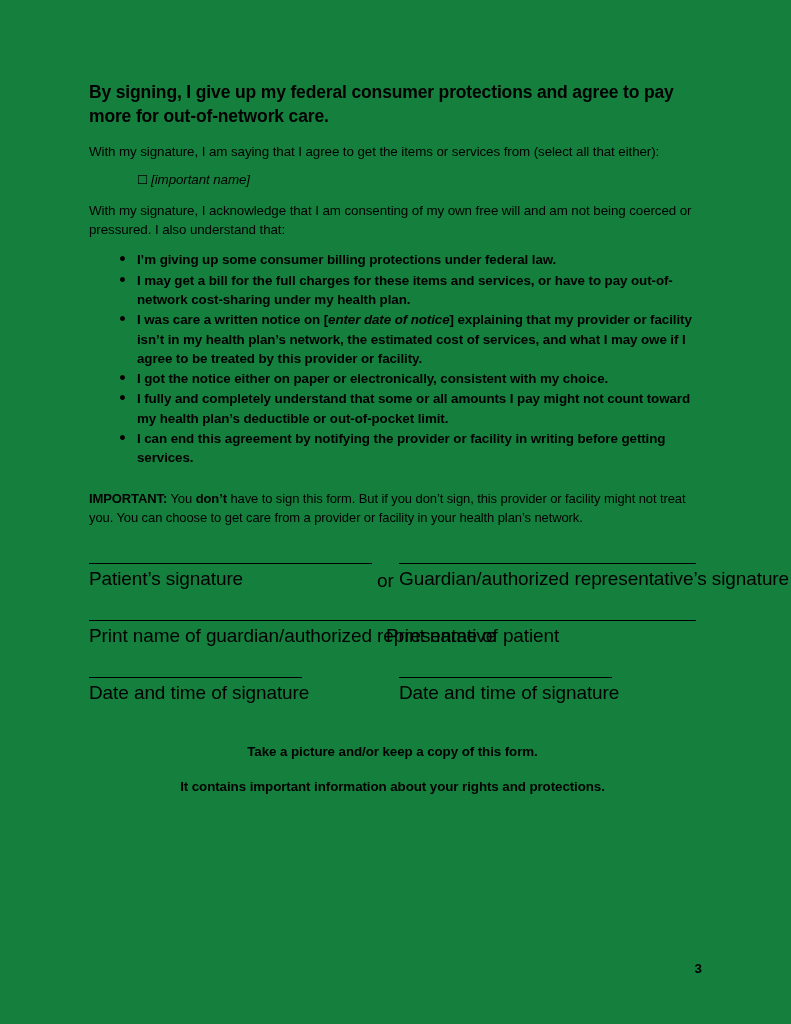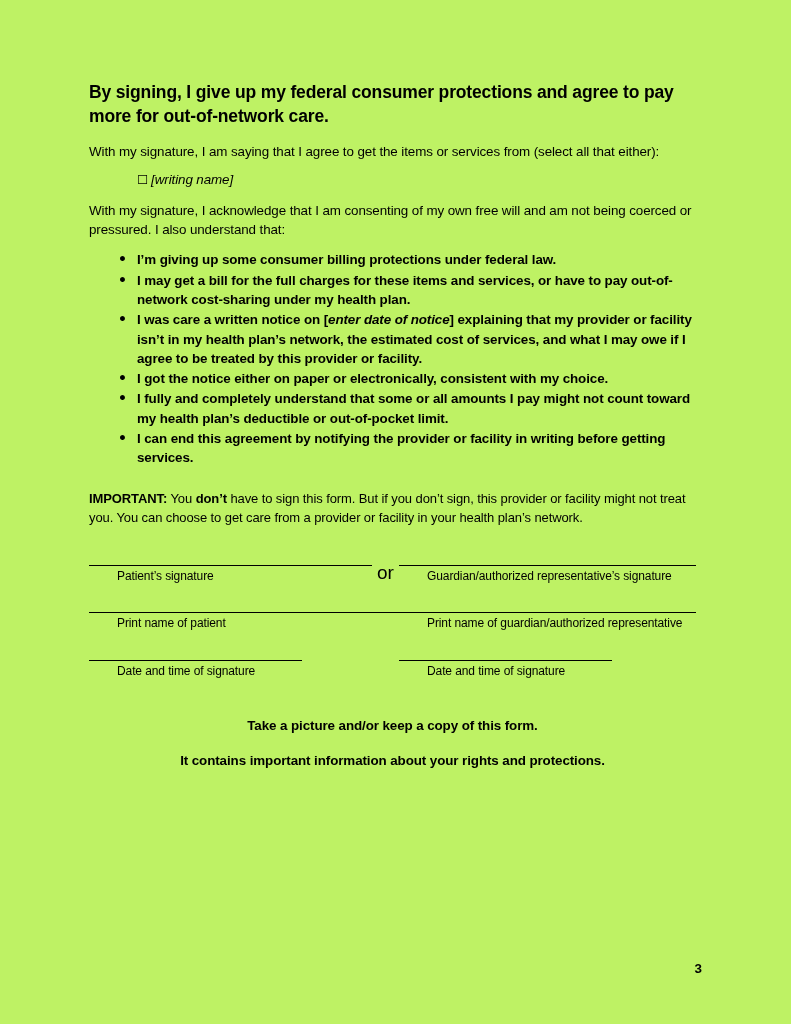--- a/index.html
+++ b/index.html
@@ -9,21 +9,21 @@
   }
   body {
     font-family: "Liberation Sans", sans-serif;
     color: #000000;
     -webkit-font-smoothing: antialiased;
   }
   .page {
     position: relative;
     width: 791px;
     height: 1024px;
-    background: #bef264;
+    background: #15803d;
     box-sizing: border-box;
     overflow: hidden;
   }
   .content {
     position: absolute;
     left: 89px;
     top: 80px;
     width: 607px;
   }
 
@@ -113,26 +113,25 @@
     font-size: 19px;
     line-height: 1;
     padding-bottom: 2px;
   }
   .rule {
     border-bottom: 1.3px solid #000000;
     height: 0;
   }
   .rule.short { width: 213px; }
   .sig-label {
-    font-size: 12px;
+    font-size: 19px;
     line-height: 1.35;
     padding-top: 2px;
     letter-spacing: -0.1px;
     white-space: nowrap;
-    margin-left: 28px;
   }
 
   .sig-block-2 { margin-top: 28px; }
   .sig-block-3 { margin-top: 28px; }
 
   .sig-row-plain {
     display: flex;
   }
   .sig-row-plain .sig-col.left  { width: 310px; }
   .sig-row-plain .sig-col.right { width: 297px; }
@@ -171,21 +170,21 @@
   <div class="content">
 
     <h1 class="doc-title">By signing, I give up my federal consumer protections and agree to pay more for out-of-network care.</h1>
 
     <p class="para tight">With my signature, I am saying that I agree to get the items or services from (select all that either):</p>
 
     <div class="checkbox-block">
 
 
       <div class="checkbox-row">
-        <span class="cb-glyph">☐</span><span>[writing name]</span>
+        <span class="cb-glyph">☐</span><span>[important name]</span>
       </div>
 
     </div>
 
     <p class="para">With my signature, I acknowledge that I am consenting of my own free will and am not being coerced or pressured. I also understand that:</p>
 
     <ul class="bullets">
       <li>I’m giving up some consumer billing protections under federal law.</li>
       <li>I may get a bill for the full charges for these items and services, or have to pay out-of-network cost-sharing under my health plan.</li>
       <li>
@@ -208,27 +207,27 @@
           <div class="sig-label">Patient’s signature</div>
         </div>
         <div class="sig-or">or</div>
         <div class="sig-col right">
           <div class="rule"></div>
           <div class="sig-label">Guardian/authorized representative’s signature</div>
         </div>
       </div>
 
       <div class="sig-row-plain sig-block-2">
+        <div class="sig-col right">
+          <div class="rule"></div>
+          <div class="sig-label">Print name of guardian/authorized representative</div>
+        </div>
         <div class="sig-col left">
           <div class="rule"></div>
           <div class="sig-label">Print name of patient</div>
-        </div>
-        <div class="sig-col right">
-          <div class="rule"></div>
-          <div class="sig-label">Print name of guardian/authorized representative</div>
         </div>
       </div>
 
       <div class="sig-row-plain sig-block-3">
         <div class="sig-col left">
           <div class="rule short"></div>
           <div class="sig-label">Date and time of signature</div>
         </div>
         <div class="sig-col right">
           <div class="rule short"></div>

